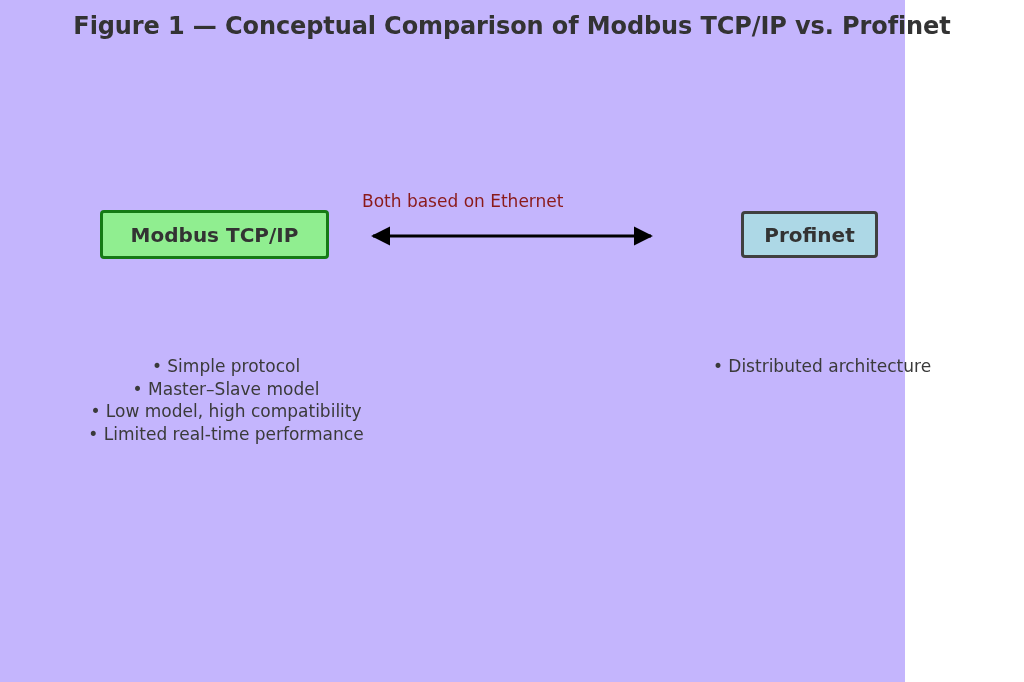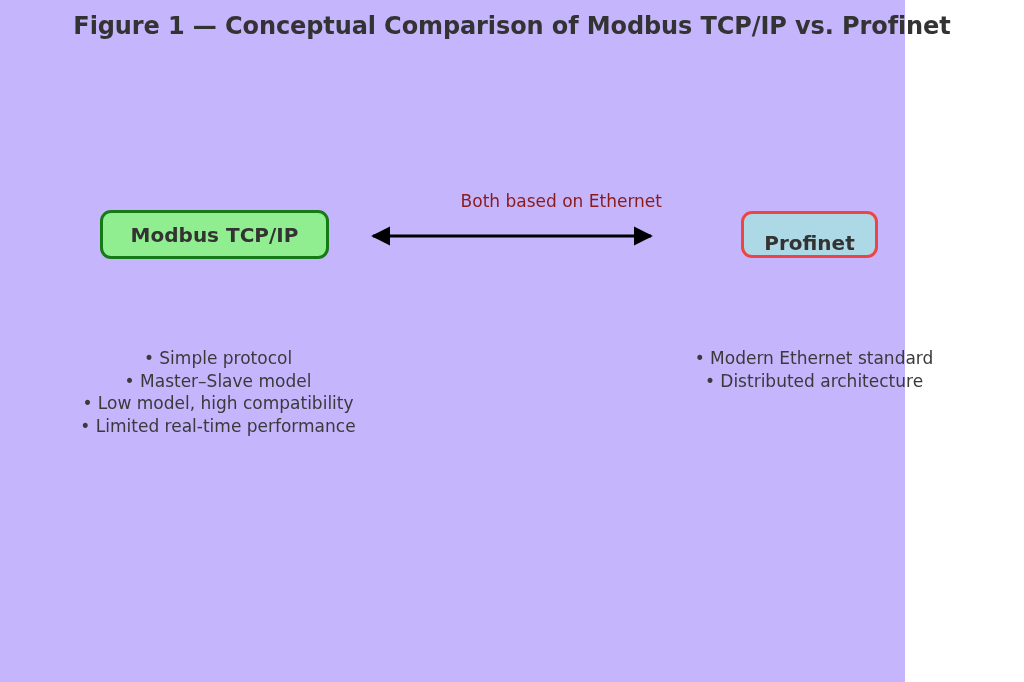--- a/index.html
+++ b/index.html
@@ -31,21 +31,21 @@
     font-weight: bold;
     color: #333333;
     letter-spacing: -0.1px;
     white-space: nowrap;
   }
 
   
   .proto-box {
     position: absolute;
     box-sizing: border-box;
-    border-radius: 11px;
+    border-radius: 4px;
     display: flex;
     align-items: center;
     justify-content: center;
     font-size: 20px;
     font-weight: bold;
     color: #333333;
     white-space: nowrap;
   }
   #box-modbus {
     left: 100px;
@@ -54,52 +54,51 @@
     height: 49px;
     background: #90ee90;
     border: 3px solid #157a15;
   }
   #box-profinet {
     left: 741px;
     top: 211px;
     width: 137px;
     height: 47px;
     background: #add8e6;
-    border: 3px solid #ef4444;
-    align-items: flex-end;
+    border: 3px solid #404040;
   }
 
   
   .link-label {
     position: absolute;
     left: 362px;
     top: 191px;
     width: 300px;
-    text-align: right;
+    text-align: left;
     font-size: 17px;
     color: #8b1a1a;
     white-space: nowrap;
   }
   .link-arrow {
     position: absolute;
     left: 360px;
     top: 220px;
     width: 304px;
     height: 32px;
   }
 
   
   .feature-list {
     position: absolute;
     top: 343px;
     text-align: center;
     font-size: 17px;
     line-height: 22.5px;
     color: #3a3a3a;
-    margin: 4px;
+    margin: 12px;
     padding: 0;
     list-style: none;
   }
   .feature-list li {
     white-space: nowrap;
   }
   #list-modbus {
     left: 14px;
     width: 400px;
   }
@@ -138,17 +137,16 @@
   </svg>
 
   <ul class="feature-list" id="list-modbus">
     <li>• Simple protocol</li>
     <li>• Master–Slave model</li>
     <li>• Low model, high compatibility</li>
     <li>• Limited real-time performance</li>
   </ul>
 
   <ul class="feature-list" id="list-profinet">
-    <li>• Modern Ethernet standard</li>
     <li>• Distributed architecture</li>
   </ul>
 
 </div>
 
 </body></html>

